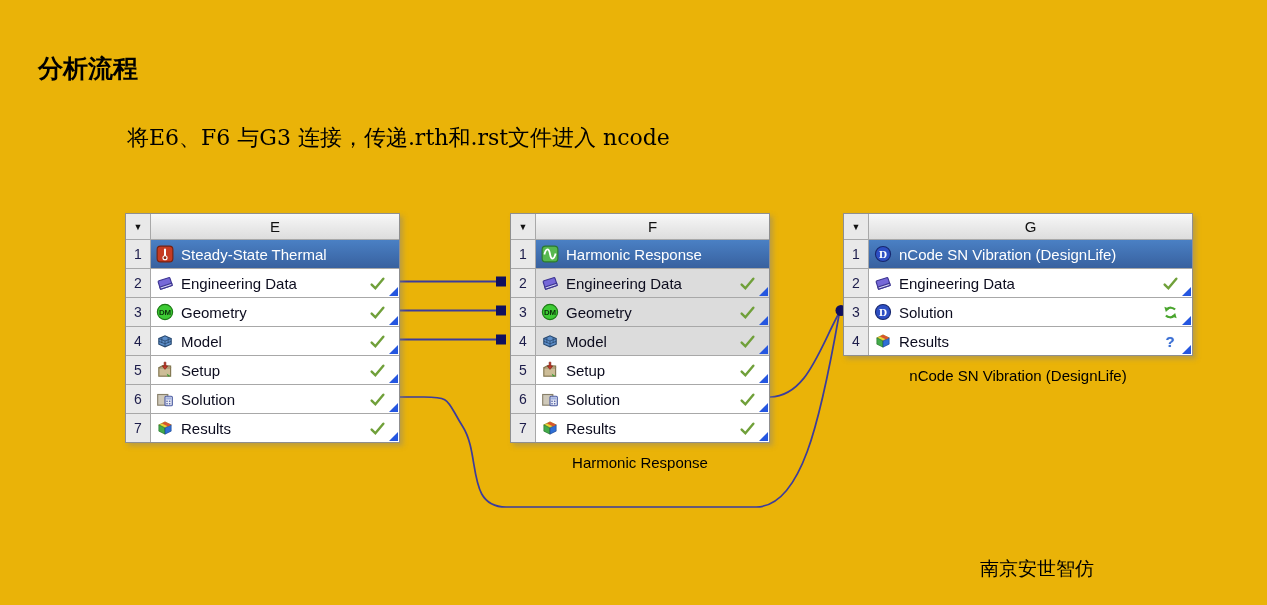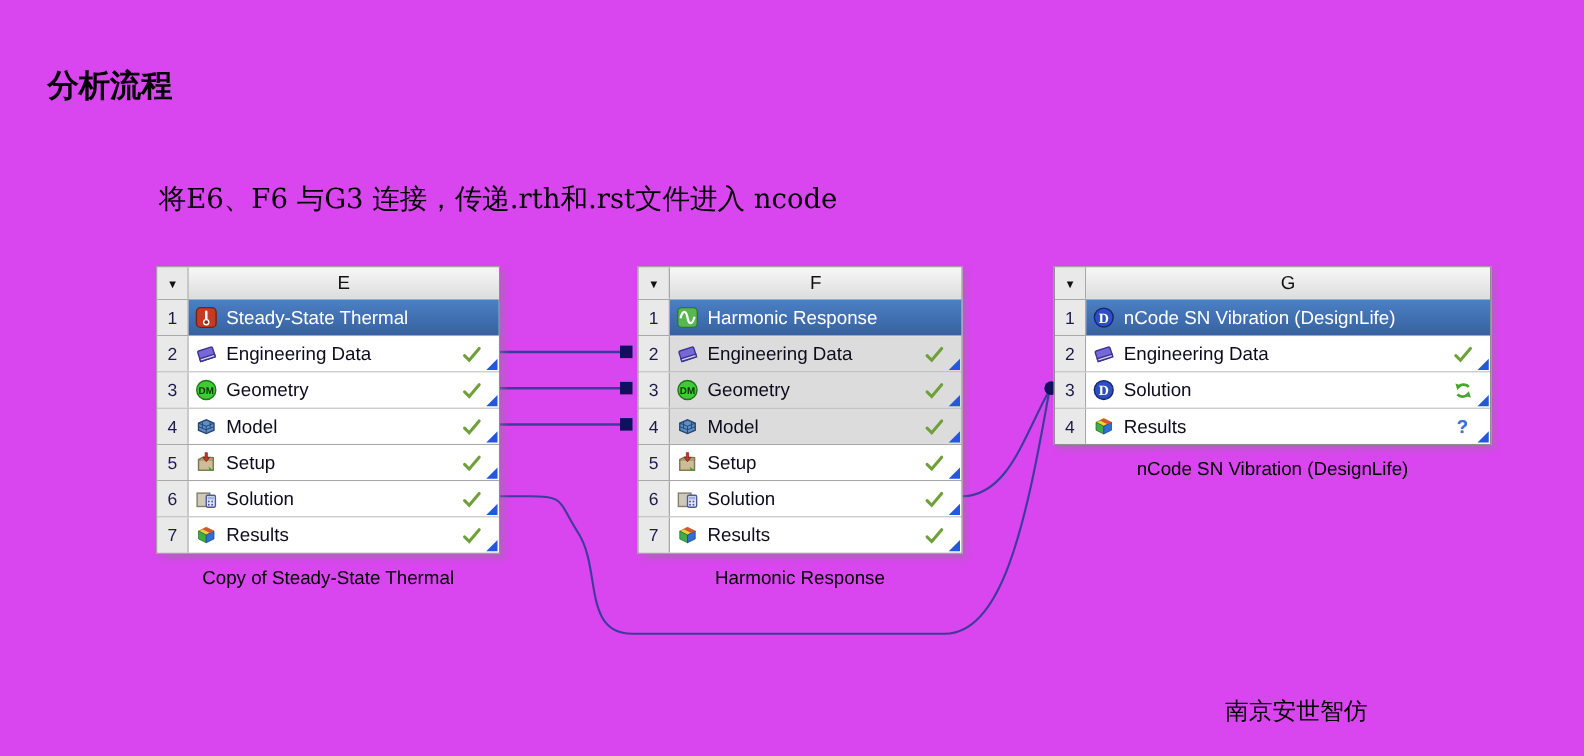--- a/index.html
+++ b/index.html
@@ -1,21 +1,21 @@
 <!DOCTYPE html>
 <html><head>
 <meta charset="utf-8">
 <style>
   * { margin:0; padding:0; box-sizing:border-box; }
   html,body { background:#fff; }
-  .page { position:relative; width:1267px; height:605px; background:#d946ef; overflow:hidden;
+  .page { position:relative; width:1267px; height:605px; background:#eab308; overflow:hidden;
           font-family:"Liberation Sans", sans-serif; }
   .title { position:absolute; left:38px; top:52px; font-family:"DejaVu Serif","Liberation Serif",serif;
            font-size:25px; font-weight:bold; color:#000; }
-  .subtitle { position:absolute; left:127px; top:144px; font-family:"DejaVu Serif","Liberation Serif",serif;
+  .subtitle { position:absolute; left:127px; top:123px; font-family:"DejaVu Serif","Liberation Serif",serif;
               font-size:22px; color:#000; }
   .footer { position:absolute; left:980px; top:556px; font-family:Liberation Sans, sans-serif;
             font-size:19px; color:#000; }
   .links-svg { position:absolute; left:0; top:0; width:1267px; height:605px; }
 
   .system { position:absolute; }
   .tbl { border:1px solid #8f8f8f; background:#fff; box-shadow:3px 3px 5px rgba(130,130,130,.45); }
   .hdr { display:flex; height:25px; }
   .hdr-arrow { width:25px; background:#e9e9e9; border-right:1px solid #a8a8a8;
                display:flex; align-items:center; justify-content:center; font-size:9px; color:#111; }
@@ -192,21 +192,20 @@
             <span class="row-label">Results</span>
             <span class="status">
               <svg viewBox="0 0 16 16">
                 <path d="M2.5 9 L6 12.5 L13.5 3.5" stroke="#70a03a" stroke-width="2.3" fill="none" stroke-linecap="round"></path>
               </svg>
             </span>
             <span class="corner"></span>
           </div>
         </div>
       </div>
-      <div class="caption" style="top: 241px;">Copy of Steady-State Thermal</div>
     </div>
   <div class="system" style="left:510px; top:213px; width:260px;">
       <div class="tbl">
         <div class="hdr">
           <div class="hdr-arrow">▼</div>
           <div class="hdr-letter">F</div>
         </div>
         <div class="row selected">
           <div class="cell-num">1</div>
           <div class="cell-main">

